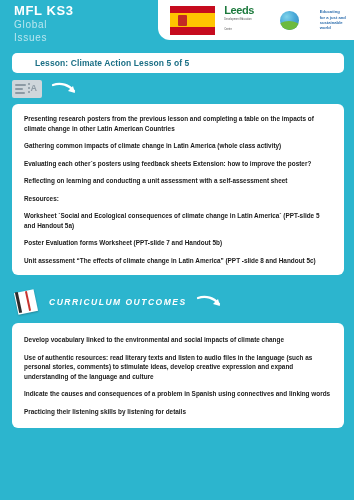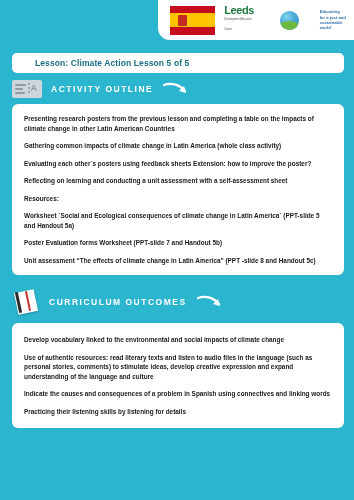--- a/index.html
+++ b/index.html
@@ -84,20 +84,25 @@
   }
   .card p:last-child { margin-bottom: 0; }
   .card.outcomes { padding-top: 12px; padding-bottom: 12px; }
 </style>
 </head>
 <body>
 
 <div class="page">
 
   <div class="header">
+    <div class="brand">
+      <div class="brand-title">MFL KS3</div>
+      <div class="brand-sub">Global</div>
+      <div class="brand-sub">Issues</div>
+    </div>
 
     <div class="logo-panel">
       <span class="flag">
         <span class="stripe-top"></span>
         <span class="stripe-mid"></span>
         <span class="stripe-bot"></span>
         <span class="arms"></span>
       </span>
       <span class="leeds">
         <span class="leeds-word">
@@ -125,39 +130,38 @@
           <i></i>
           <i></i>
         </span>
       <span class="dots">
           <i></i>
           <i></i>
           <i></i>
         </span>
       <span class="letter">A</span>
     </span>
-    <span class="sec-label">ACTIVITY OUTLINE</span>
     <svg class="arrow" viewBox="0 0 30 16">
       <path d="M2 4 C10 1 18 4 23 10" stroke="#ffffff" stroke-width="2.2" fill="none" stroke-linecap="round"></path>
       <path d="M17 10 L24 12 L22 5 Z" fill="#ffffff"></path>
     </svg>
   </div>
 
   <div class="card">
     <p>Presenting research posters from the previous lesson and completing a table on the impacts of climate change in other Latin American Countries</p>
     <p>Gathering common impacts of climate change in Latin America (whole class activity)</p>
     <p>Evaluating each other´s posters using feedback sheets Extension: how to improve the poster?</p>
     <p>Reflecting on learning and conducting a unit assessment with a self-assessment sheet</p>
     <p>Resources:</p>
     <p>Worksheet ´Social and Ecological consequences of climate change in Latin America´ (PPT-slide 5 and Handout 5a)</p>
     <p>Poster Evaluation forms Worksheet (PPT-slide 7 and Handout 5b)</p>
     <p>Unit assessment “The effects of climate change in Latin America” (PPT -slide 8 and Handout 5c)</p>
   </div>
 
-  <div class="section-head" style="padding-top:14px;padding-bottom:8px;">
+  <div class="section-head" style="padding-top:14px;padding-bottom:8px;font-style:italic;">
     <span class="icon-notebook">
       <span class="book"></span>
       <span class="pen-black"></span>
       <span class="pen-red"></span>
     </span>
     <span class="sec-label">CURRICULUM OUTCOMES</span>
     <svg class="arrow" viewBox="0 0 30 16">
       <path d="M2 4 C10 1 18 4 23 10" stroke="#ffffff" stroke-width="2.2" fill="none" stroke-linecap="round"></path>
       <path d="M17 10 L24 12 L22 5 Z" fill="#ffffff"></path>
     </svg>

